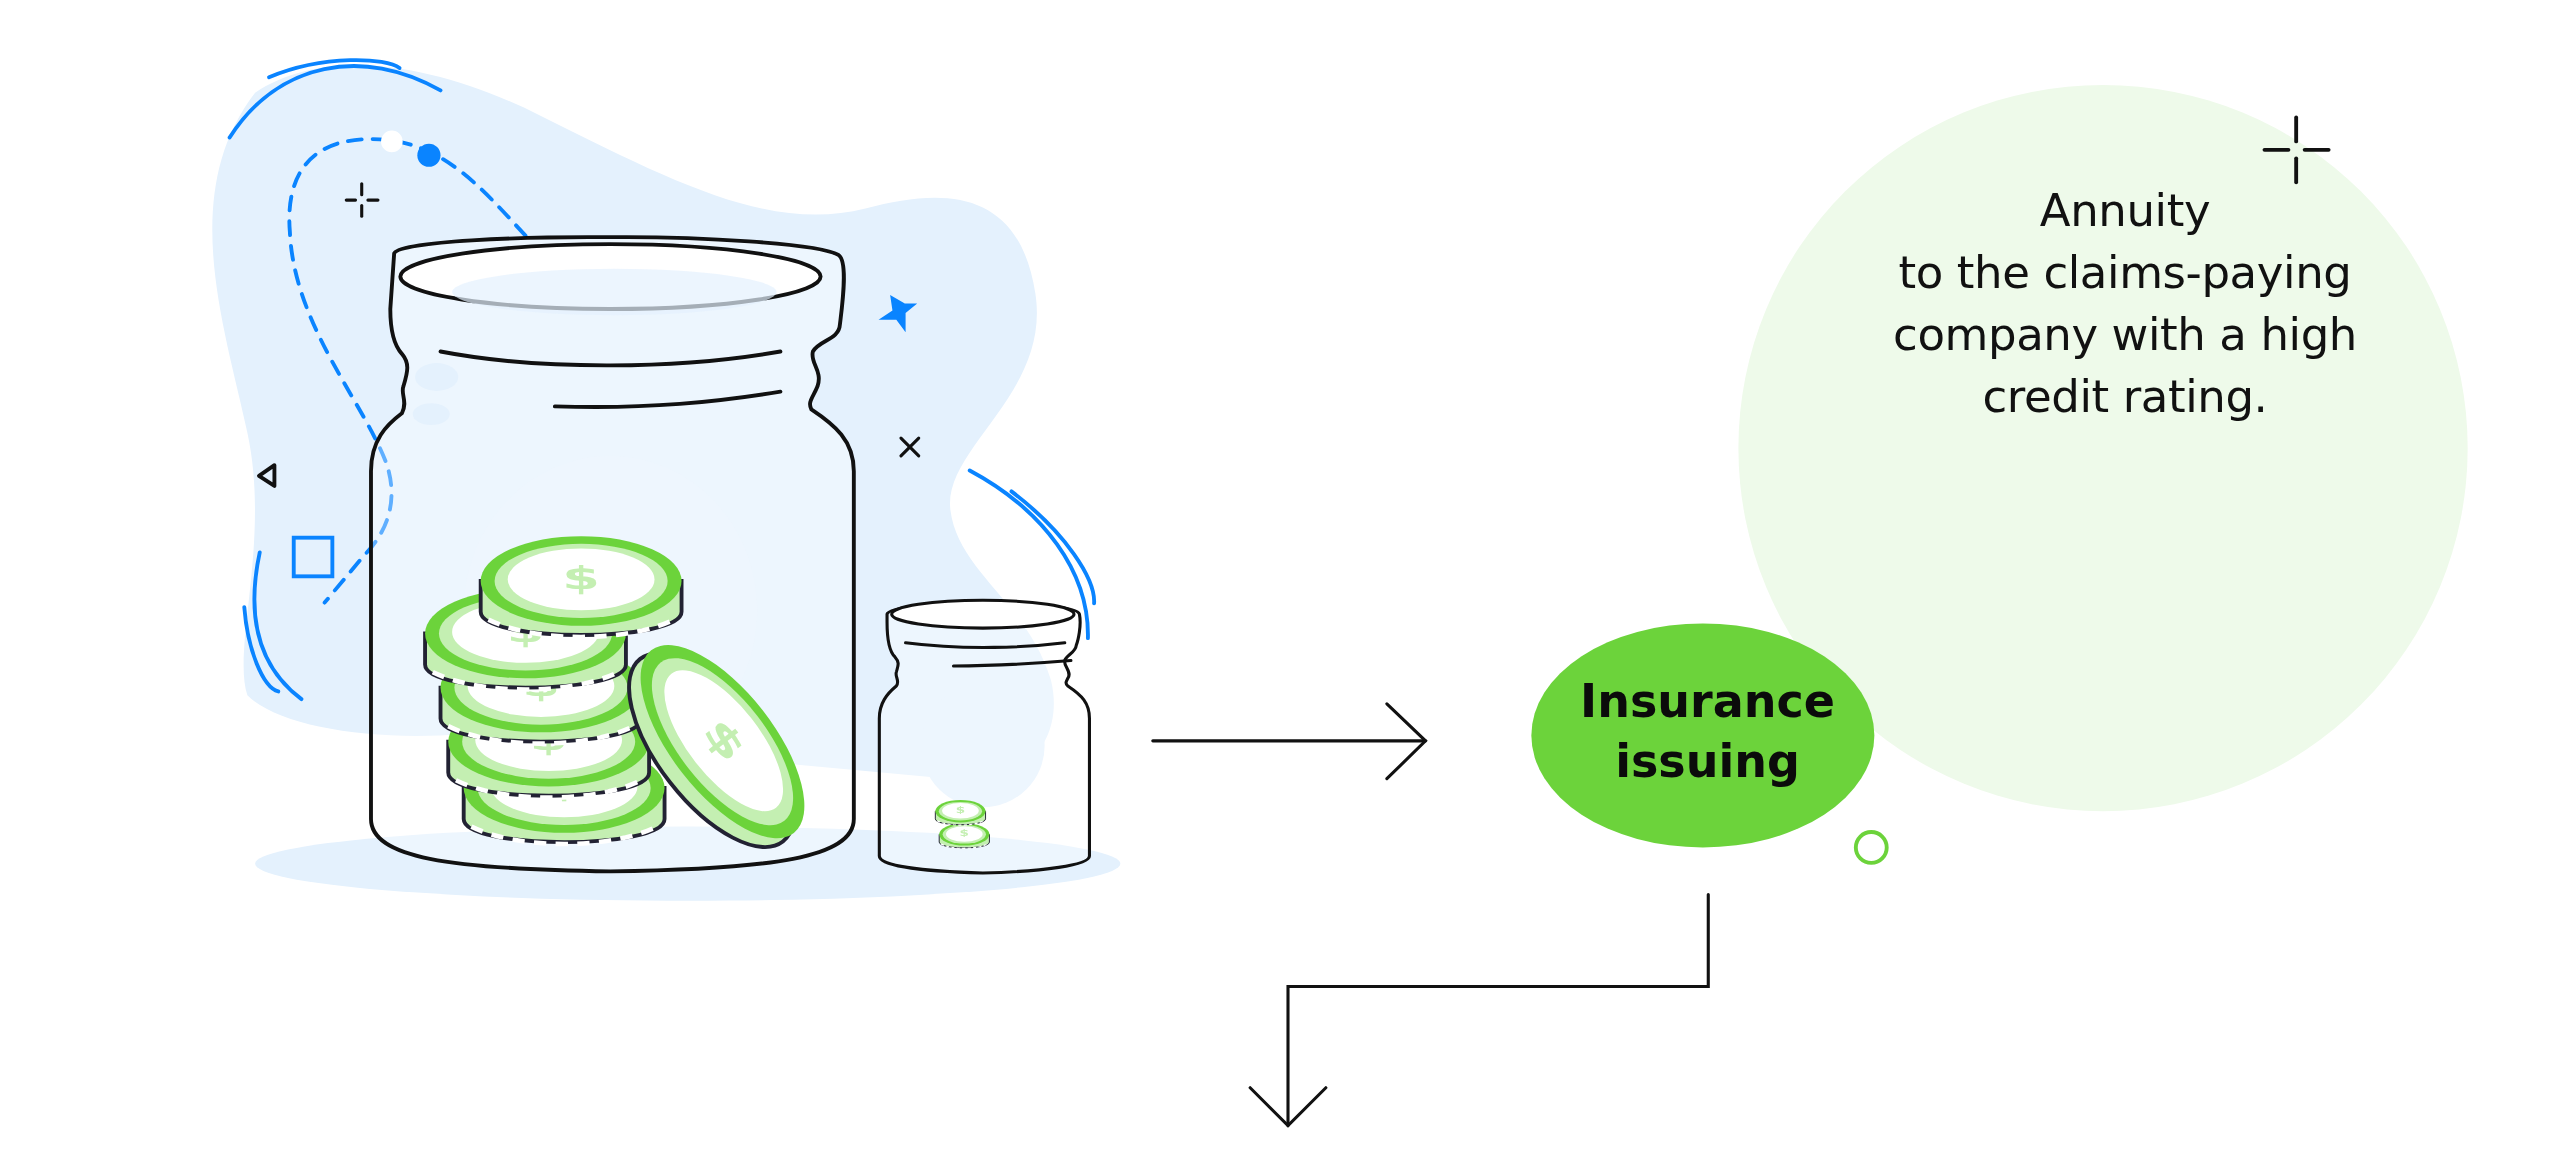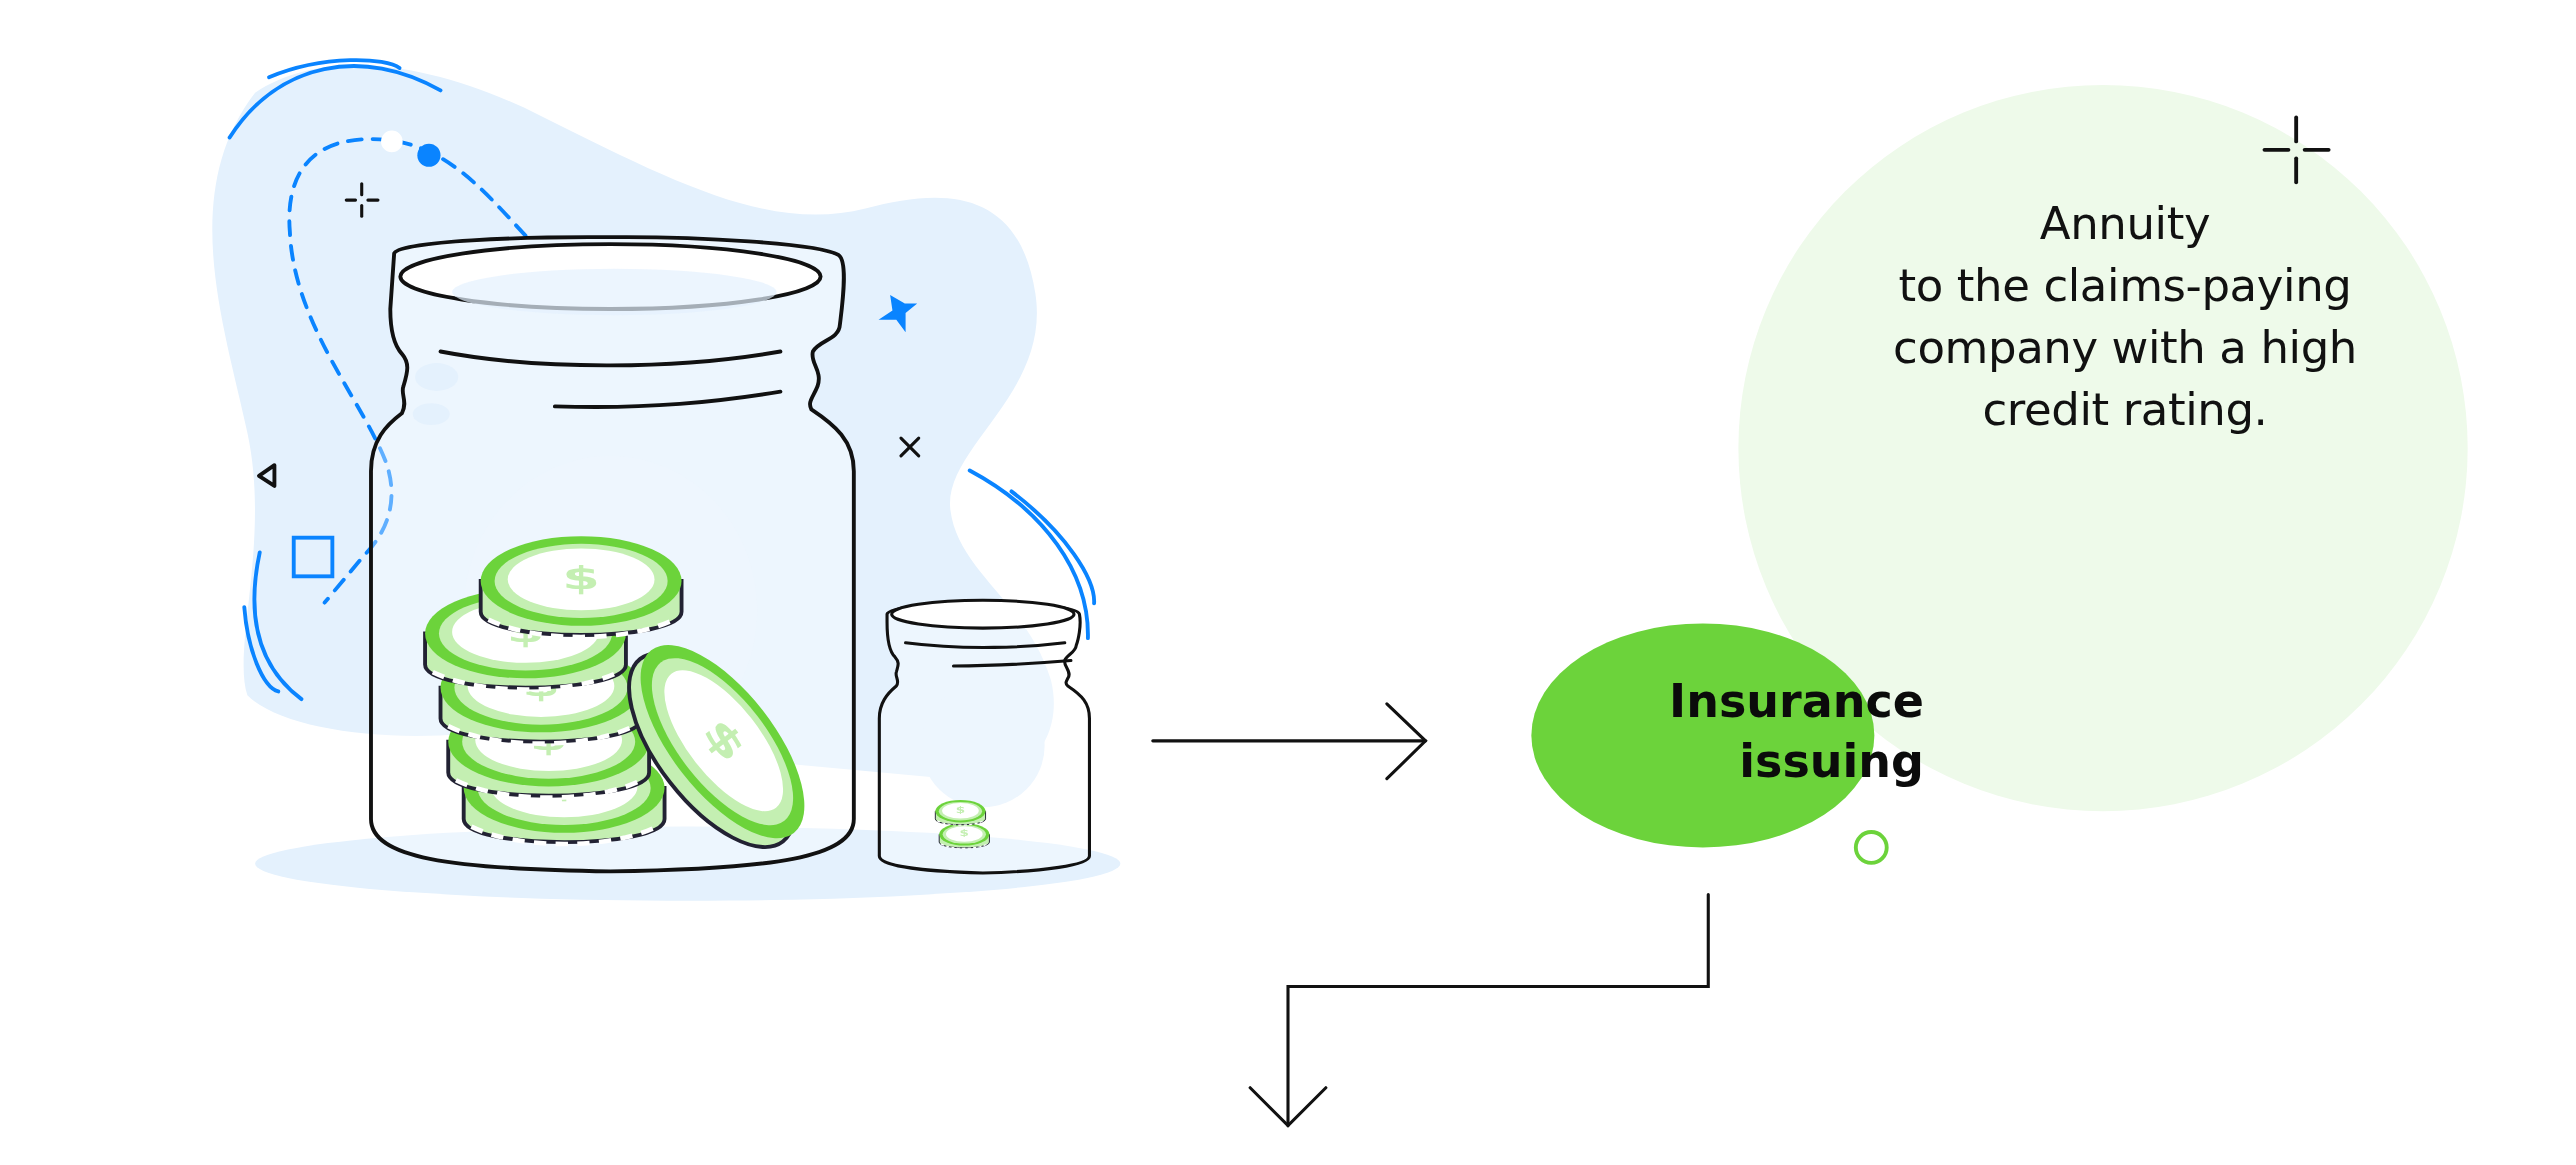--- a/index.html
+++ b/index.html
@@ -1,39 +1,39 @@
 <!DOCTYPE html>
 <html style="font-size:12.4px"><head>
 <meta charset="utf-8">
 <style>
   html, body { margin: 0; padding: 0; background: #ffffff; }
   body { width: 2576px; height: 1165px; position: relative; overflow: hidden; font-family: "Liberation Sans", sans-serif; }
   .layer { position: absolute; left: 0; top: 0; width: 2576px; height: 1165px; }
   .note-text {
     position: absolute;
-    left: 1785px; top: 193px; width: 680px;
+    left: 1785px; top: 180px; width: 680px;
     text-align: center;
     font-family: "DejaVu Sans", sans-serif;
     font-size: 45px;
     line-height: 62px;
     color: #111111;
     letter-spacing: -0.4px;
   }
   .note-text span { display: block; white-space: nowrap; }
   .company-label {
     position: absolute;
     left: 1491px; top: 671px; width: 433px;
     text-align: center;
     font-family: "DejaVu Sans", sans-serif;
     font-weight: bold;
     font-size: 46px;
     line-height: 60px;
     color: #0b0b0b;
   }
-  .company-label span { display: block; text-align: right; }
+  .company-label span { display: block; }
 </style>
 </head>
 <body>
 
 <svg class="layer" viewBox="0 0 3334 1508" xmlns="http://www.w3.org/2000/svg">
 
   <path fill="#e4f1fd" d="M330,120 C420,60 560,80 700,150 C880,240 1000,300 1120,270 C1230,240 1320,250 1340,380 C1360,510 1220,580 1230,660 C1240,740 1330,780 1360,880 C1380,960 1320,1020 1250,1010 L1250,1010 L600,950 C480,960 360,940 320,900 C300,840 350,700 320,560 C290,420 230,250 330,120 Z"></path>
 
   <ellipse cx="890" cy="1118" rx="560" ry="48" fill="#e4f1fd"></ellipse>
 

